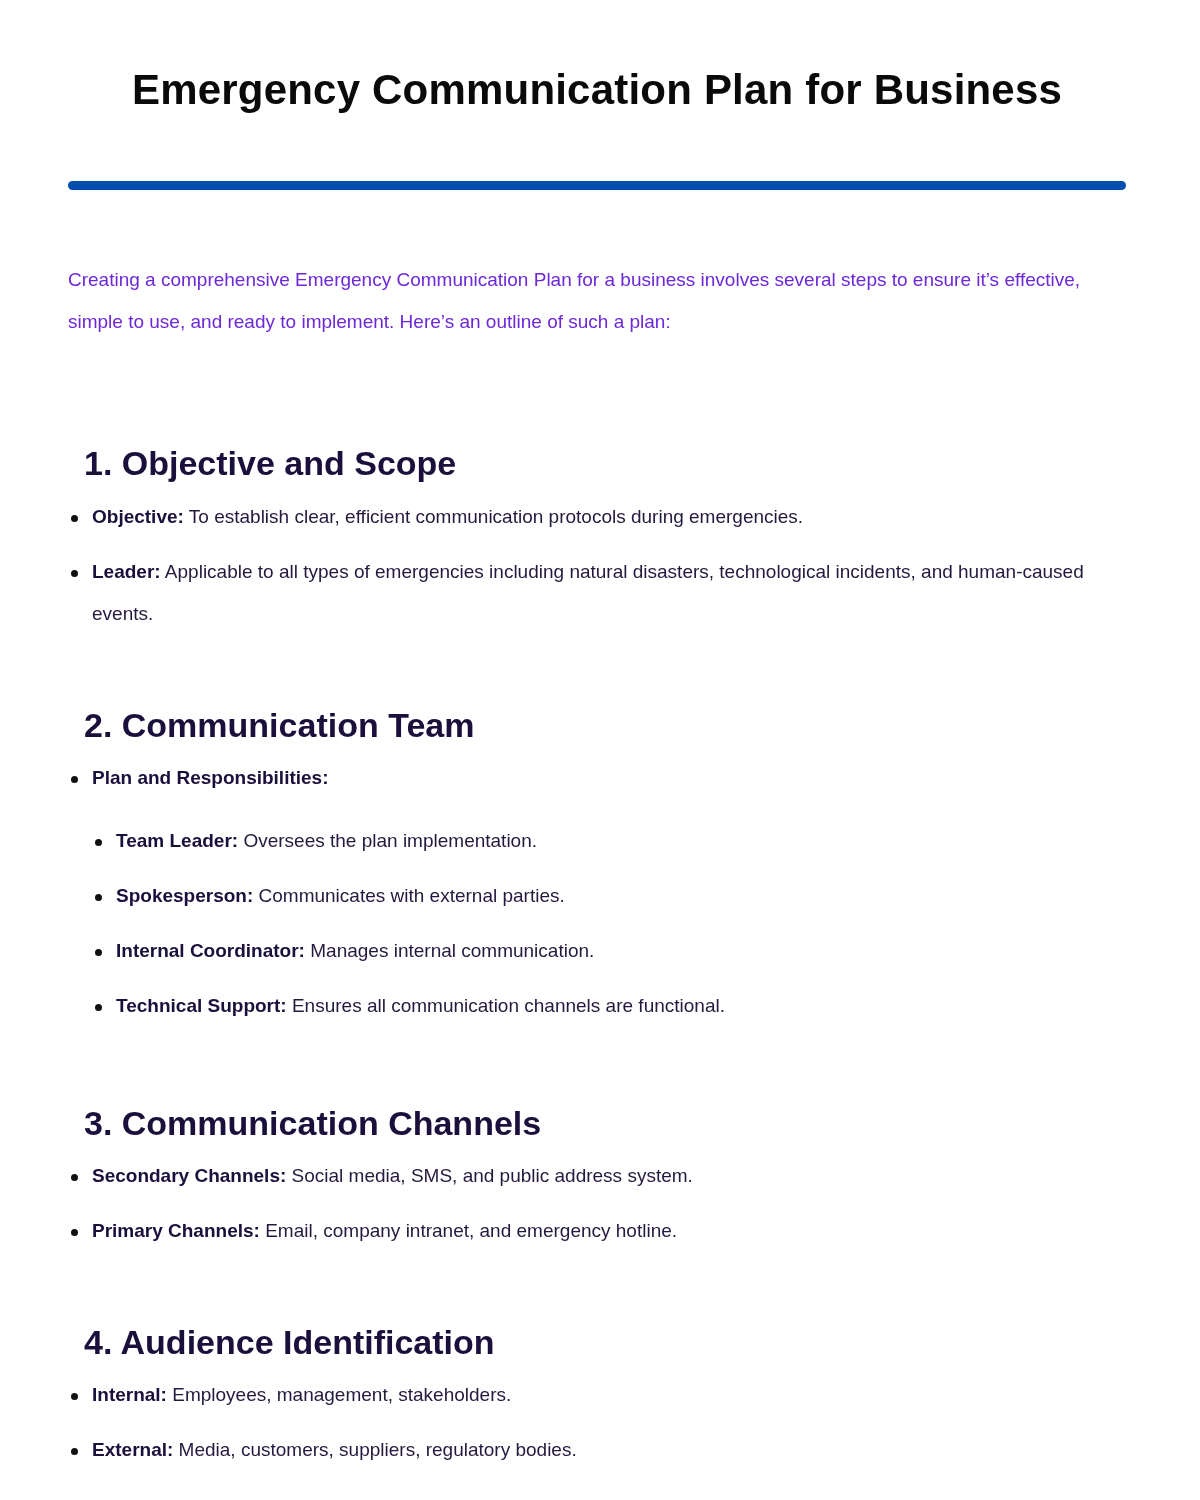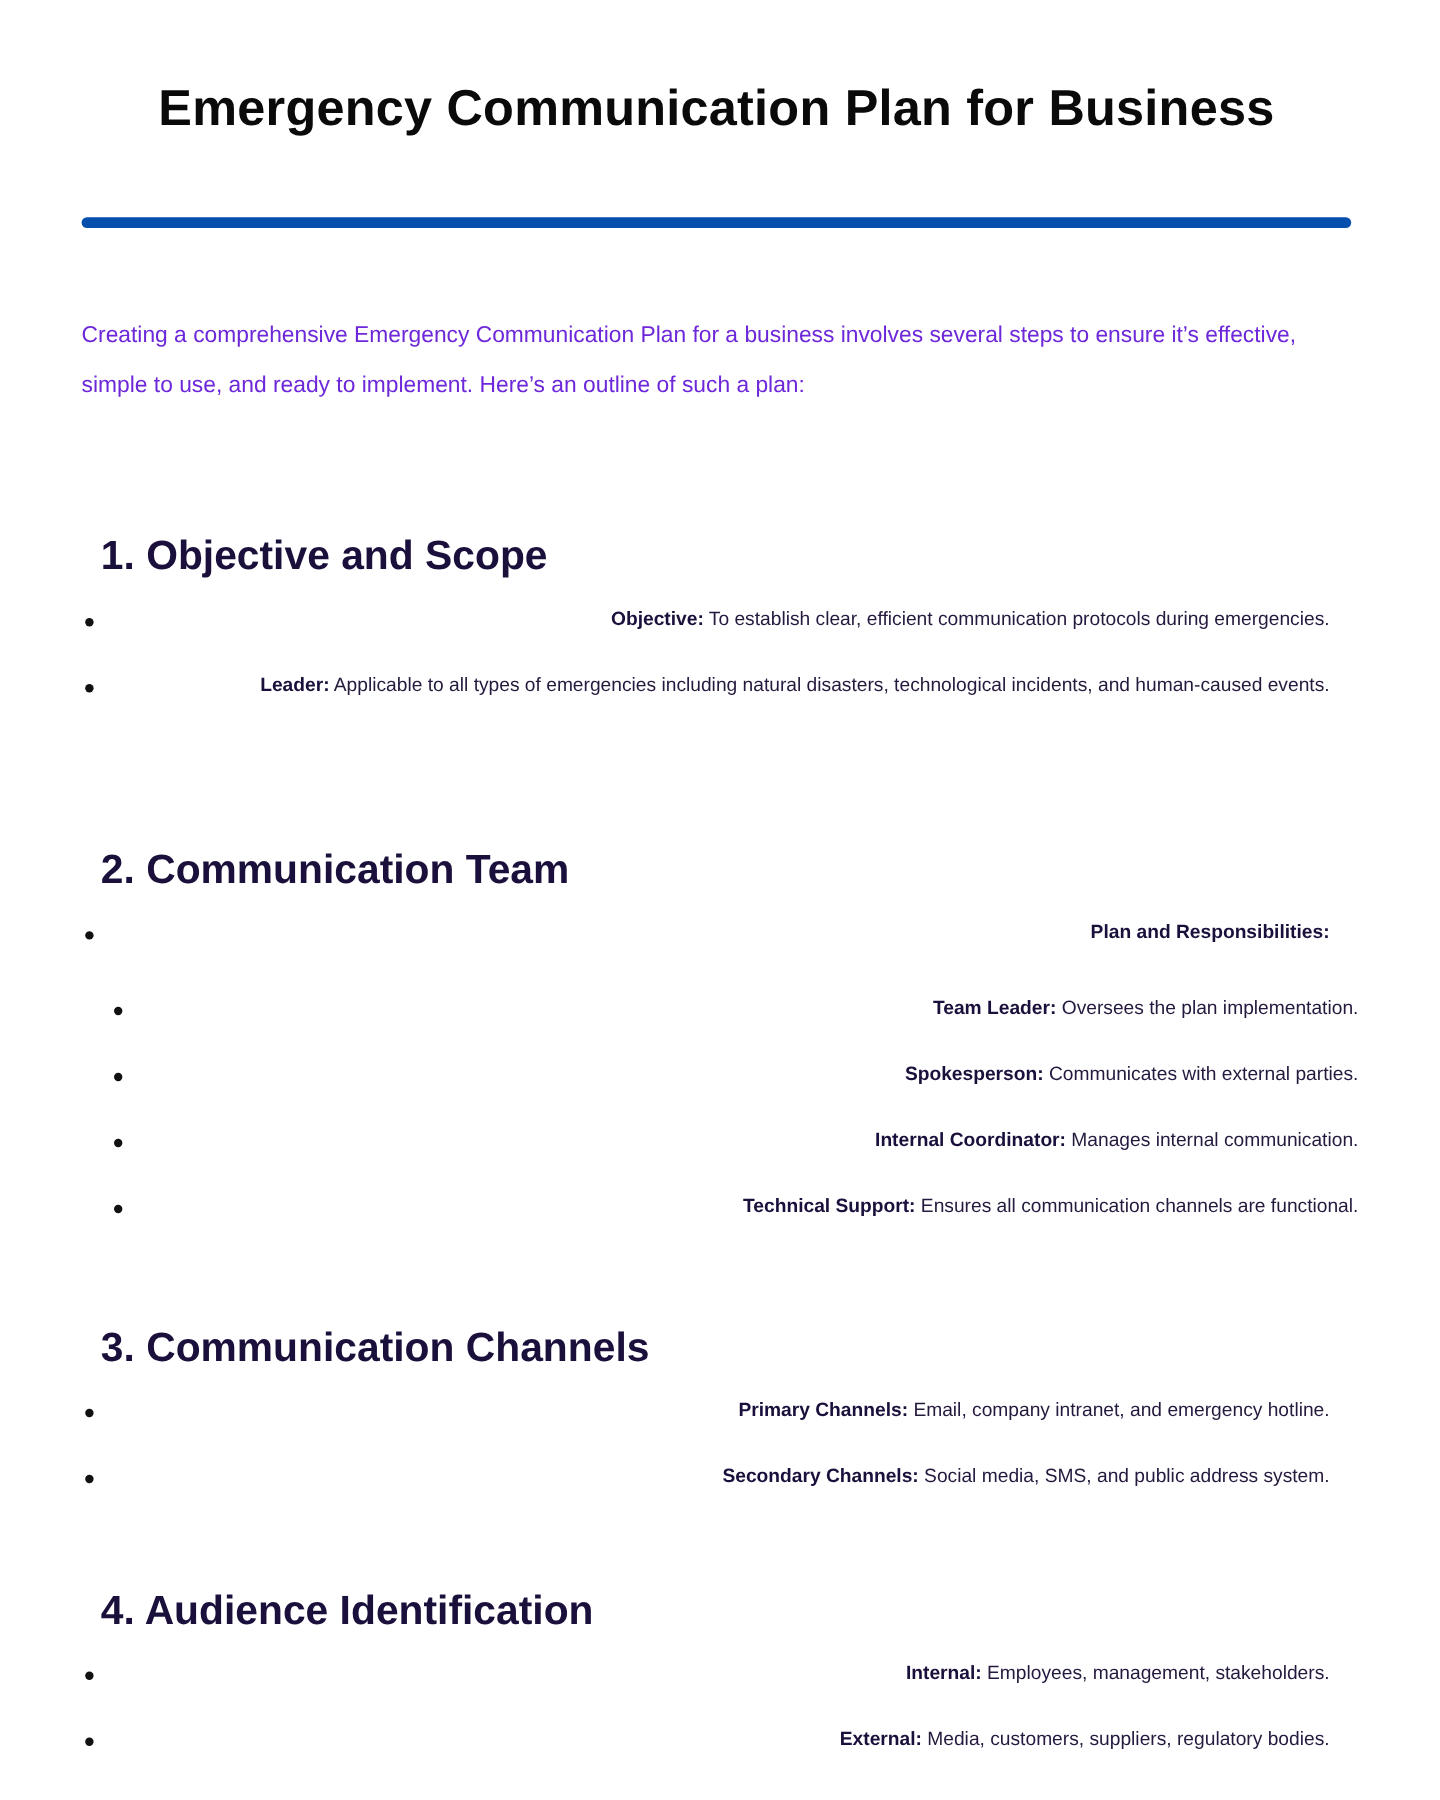--- a/index.html
+++ b/index.html
@@ -3,21 +3,21 @@
 <meta charset="utf-8">
 <style>
   html, body { margin: 0; padding: 0; background: #ffffff; }
   body { width: 1200px; height: 1500px; overflow: hidden; font-family: "Liberation Sans", "DejaVu Sans", sans-serif; color: #1f1640; }
   .page { position: relative; width: 1200px; height: 1500px; }
   .title { position: absolute; left: 0; top: 38px; width: 1194px; text-align: center; font-size: 42px; font-weight: bold; color: #0a0a0a; letter-spacing: 0.2px; margin-top: 28px; }
   .rule { position: absolute; left: 68px; top: 181px; width: 1058px; height: 9px; background: #044ead; border-radius: 5px; }
   .intro { position: absolute; left: 68px; top: 259px; width: 1060px; font-size: 19px; line-height: 42px; color: #6d28d9; }
   h2 { position: absolute; left: 68px; margin: 16px; font-size: 34px; font-weight: bold; color: #1b0f3b; }
   ul { position: absolute; left: 68px; margin: 0; padding: 0; list-style: none; width: 1040px; }
-  li { position: relative; padding-left: 24px; font-size: 16px; line-height: 42px; color: #25193e; margin-bottom: 13px; text-align: right; }
+  li { position: relative; padding-left: 24px; font-size: 19px; line-height: 42px; color: #25193e; margin-bottom: 13px; }
   li::before { content: ""; position: absolute; left: 3px; top: 19px; width: 7px; height: 7px; border-radius: 50%; background: #111; }
   li b { color: #1b0f3b; }
   ul.sub { left: 92px; }
 </style>
 </head>
 <body>
 
 <div class="page">
   <div class="title">Emergency Communication Plan for Business</div>
   <div class="rule"></div>
@@ -35,22 +35,22 @@
   </ul>
   <ul class="sub" style="top:820px;">
     <li><b>Team Leader:</b><span> Oversees the plan implementation.</span></li>
     <li><b>Spokesperson:</b><span> Communicates with external parties.</span></li>
     <li><b>Internal Coordinator:</b><span> Manages internal communication.</span></li>
     <li><b>Technical Support:</b><span> Ensures all communication channels are functional.</span></li>
   </ul>
 
   <h2 style="top:1088px;">3. Communication Channels</h2>
   <ul style="top:1155px;">
+    <li><b>Secondary Channels:</b><span> Social media, SMS, and public address system.</span></li>
     <li><b>Primary Channels:</b><span> Email, company intranet, and emergency hotline.</span></li>
-    <li><b>Secondary Channels:</b><span> Social media, SMS, and public address system.</span></li>
   </ul>
 
   <h2 style="top:1307px;">4. Audience Identification</h2>
   <ul style="top:1374px;">
     <li><b>Internal:</b><span> Employees, management, stakeholders.</span></li>
     <li><b>External:</b><span> Media, customers, suppliers, regulatory bodies.</span></li>
   </ul>
 </div>
 
 </body></html>

